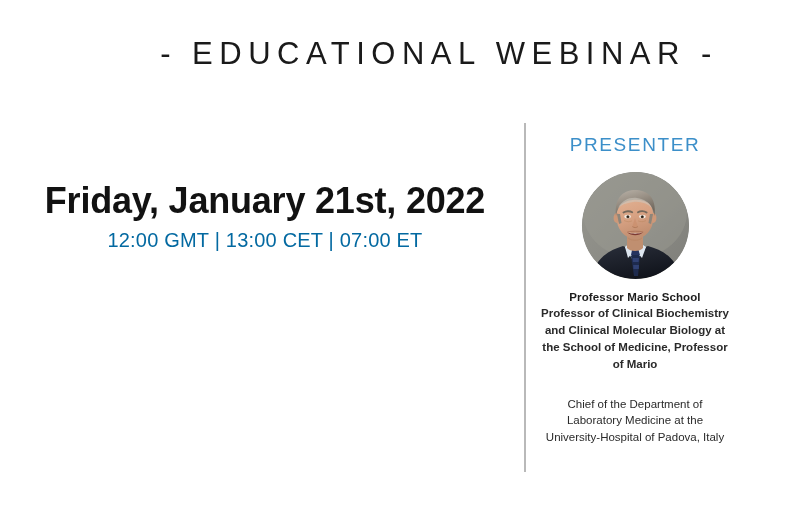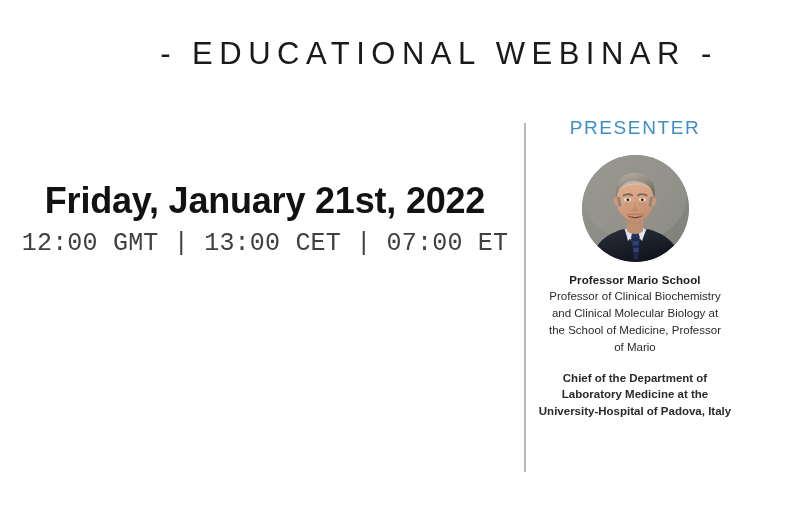--- a/index.html
+++ b/index.html
@@ -60,32 +60,31 @@
   }
   .event-date {
     margin-top: 30px;
     font-size: 36px;
     font-weight: bold;
     color: #121212;
     letter-spacing: -0.2px;
   }
   .event-times {
     margin-top: 7px;
-    font-size: 25px;
+    font-size: 20px;
     font-weight: 400;
-    color: #404040;
+    color: #0369a1;
     letter-spacing: 0.2px;
-    font-family: Liberation Mono, monospace;
   }
 
   
   .right-col {
     position: absolute;
     left: 525px;
-    top: 117px;
+    top: 134px;
     width: 220px;
     text-align: center;
   }
   .presenter-label {
     font-size: 19px;
     font-weight: 400;
     letter-spacing: 1.6px;
     color: #3c8fc9;
   }
 
@@ -105,29 +104,29 @@
   .presenter-name {
     margin-top: 12px;
     font-size: 11.5px;
     font-weight: bold;
     color: #1c1c1c;
     letter-spacing: 0.1px;
   }
   .presenter-role {
     margin-top: 2px;
     font-size: 11.5px;
-    font-weight: 400;
+    font-weight: 700;
     line-height: 1.47;
     color: #2a2a2a;
     padding: 0 3px;
   }
   .presenter-role-2 {
-    margin-top: 14px;
+    margin-top: 23px;
     font-size: 11.5px;
-    font-weight: 700;
+    font-weight: 400;
     line-height: 1.47;
     color: #2a2a2a;
     padding: 0 2px;
   }
 </style>
 </head>
 <body>
 
 <div id="poster">
 

